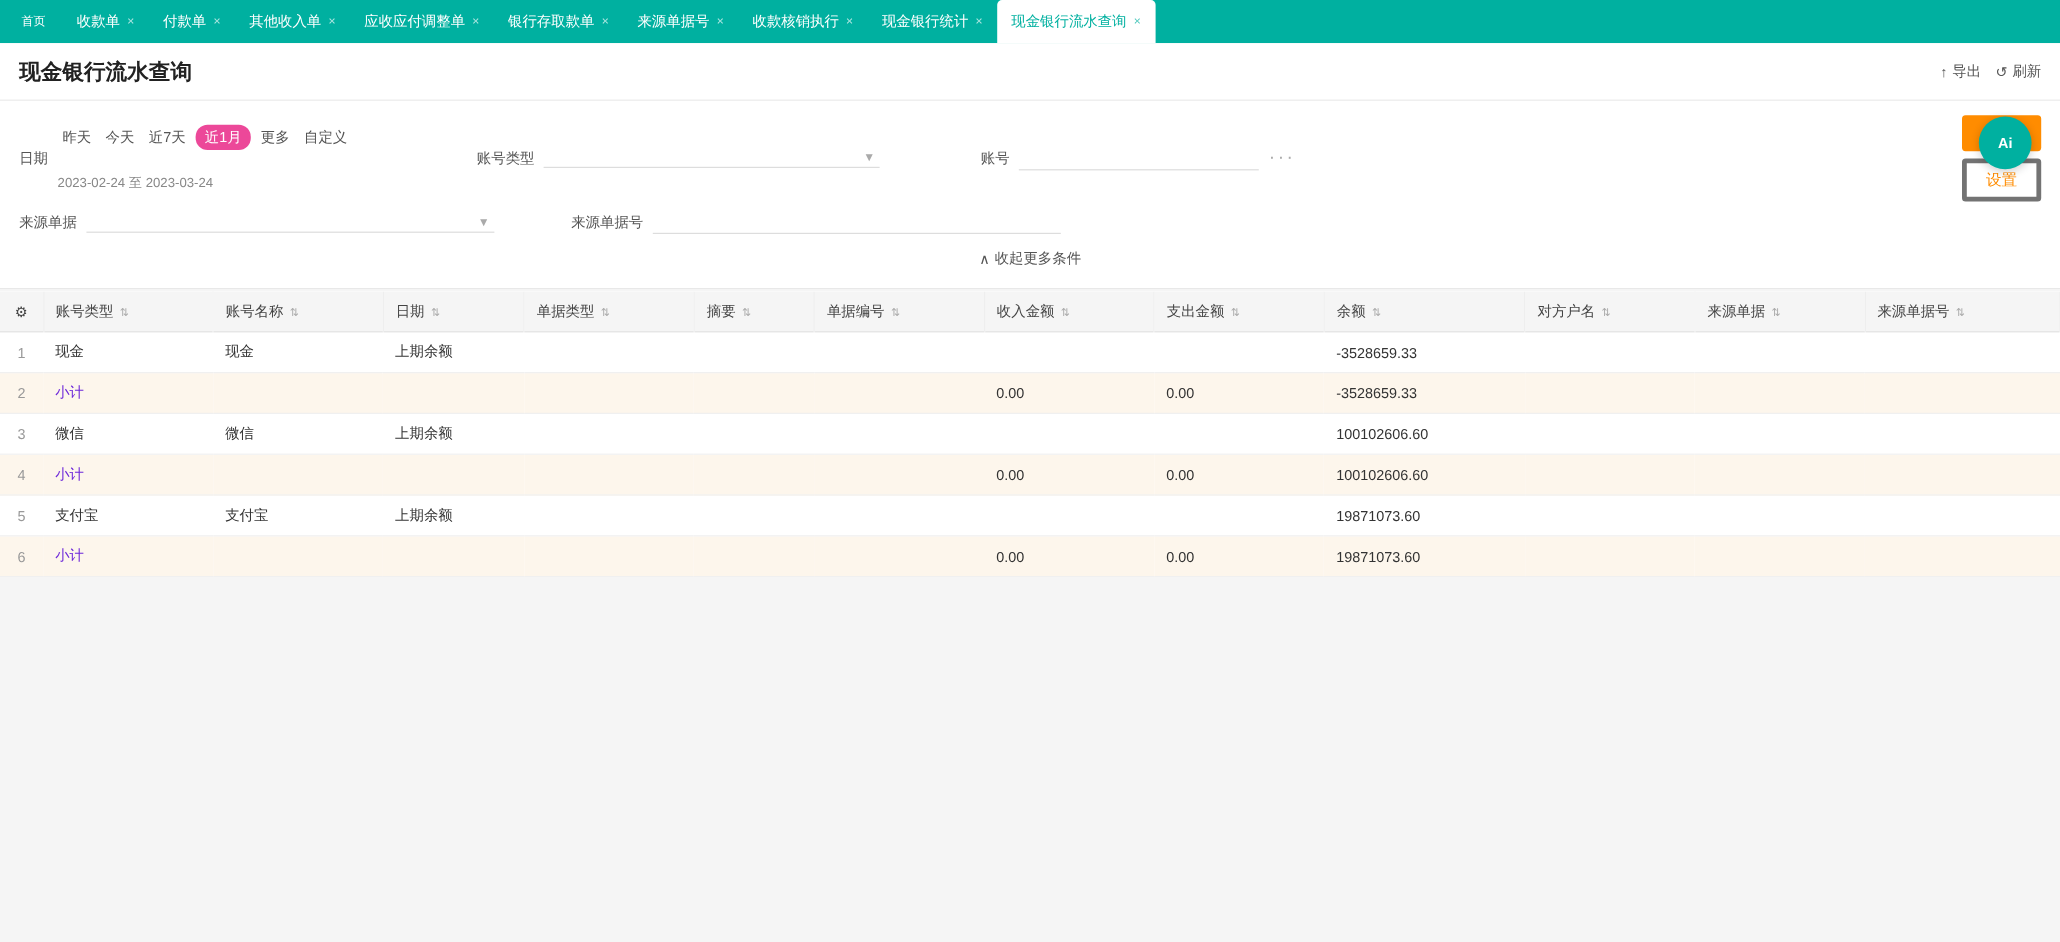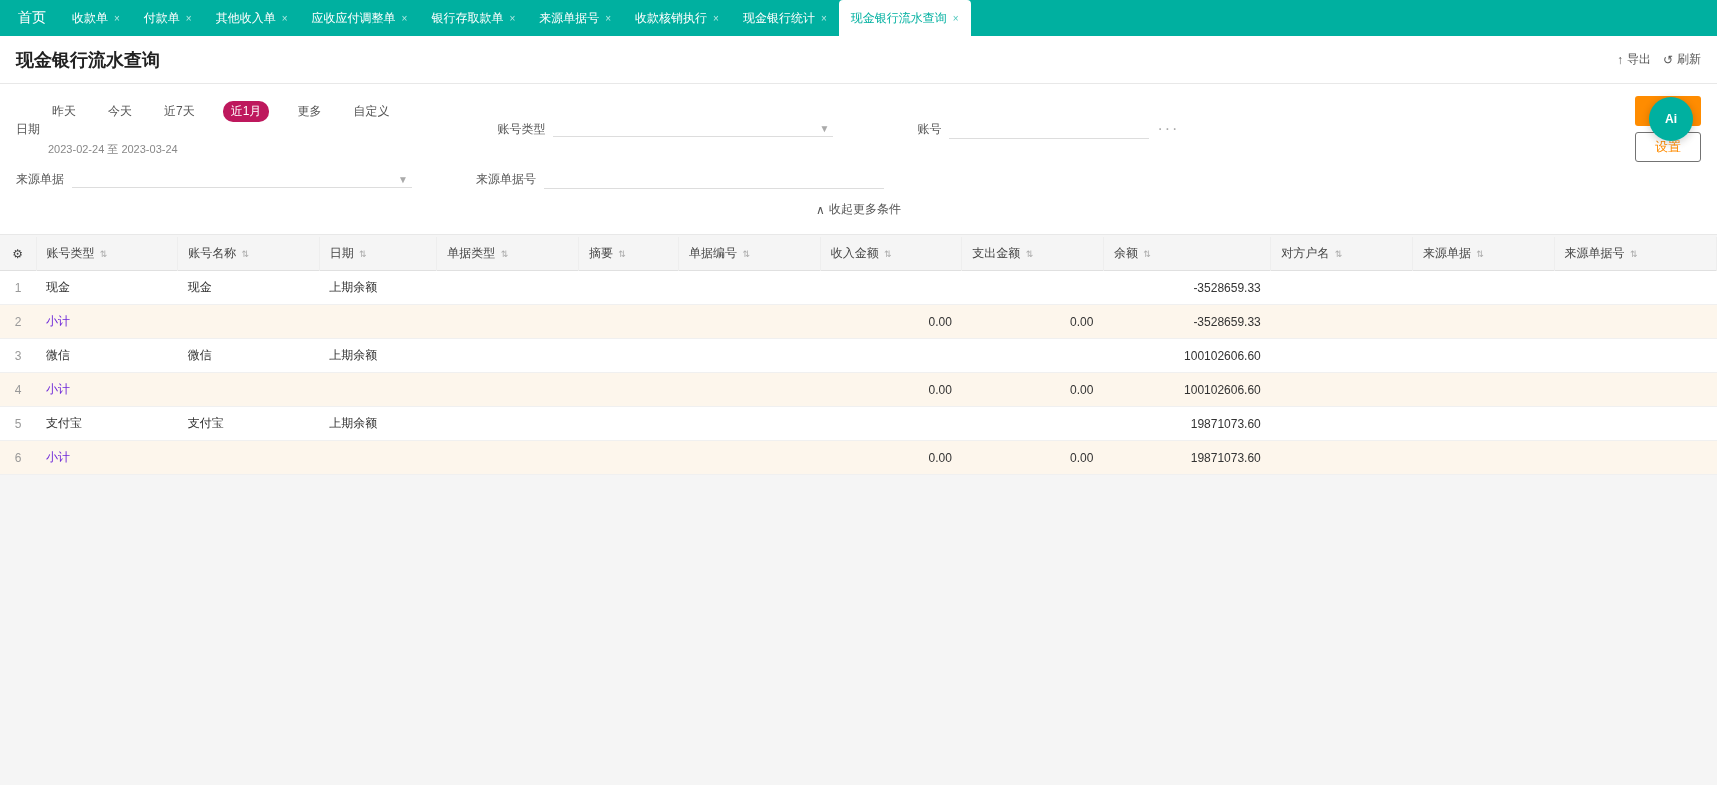--- a/index.html
+++ b/index.html
@@ -34,21 +34,21 @@
       margin-left: 6px;
       font-size: 10px;
       opacity: 0.7;
     }
     .nav-home {
       padding: 0 14px;
       height: 36px;
       display: flex;
       align-items: center;
       color: #fff;
-      font-size: 14px;
+      font-size: 10px;
       cursor: pointer;
     }
 
     
     .page-header {
       background: #fff;
       padding: 0 16px;
       display: flex;
       align-items: center;
       justify-content: space-between;
@@ -92,30 +92,30 @@
       gap: 8px;
     }
     .filter-label {
       color: #555;
       white-space: nowrap;
       font-size: 12px;
     }
     .date-shortcuts {
       display: flex;
       align-items: center;
-      gap: 24px;
+      gap: 4px;
     }
     .date-btn {
       color: #555;
       cursor: pointer;
       font-size: 12px;
       padding: 2px 4px;
     }
     .date-btn.active {
-      background: #be185d;
+      background: #ec4899;
       color: #fff;
       border-radius: 10px;
       padding: 2px 8px;
     }
     .date-range {
       font-size: 11px;
       color: #888;
       margin-top: 20px;
     }
     .filter-select {
@@ -139,21 +139,21 @@
       border: none;
       padding: 6px 20px;
       border-radius: 3px;
       cursor: pointer;
       font-size: 13px;
       font-family: inherit;
     }
     .setting-btn {
       background: #fff;
       color: #ff8c00;
-      border: 1px solid #737373;
+      border: 4px solid #737373;
       padding: 5px 16px;
       border-radius: 3px;
       cursor: pointer;
       font-size: 13px;
       font-family: inherit;
     }
 
     .collapse-bar {
       display: flex;
       align-items: center;
@@ -200,21 +200,21 @@
     tbody tr.subtotal {
       background: #fdf6ec;
     }
     tbody td {
       padding: 8px 10px;
       color: #333;
       white-space: nowrap;
     }
     .row-num { color: #999; text-align: center; }
     .subtotal-label { color: #6d28d9; }
-    .amount-cell { text-align: right; }
+    .amount-cell { }
     .th-gear { text-align: center; width: 36px; }
 
     
     .ai-badge {
       position: fixed;
       top: 97px;
       right: 24px;
       background: #00b0a0;
       color: #fff;
       border-radius: 50%;

